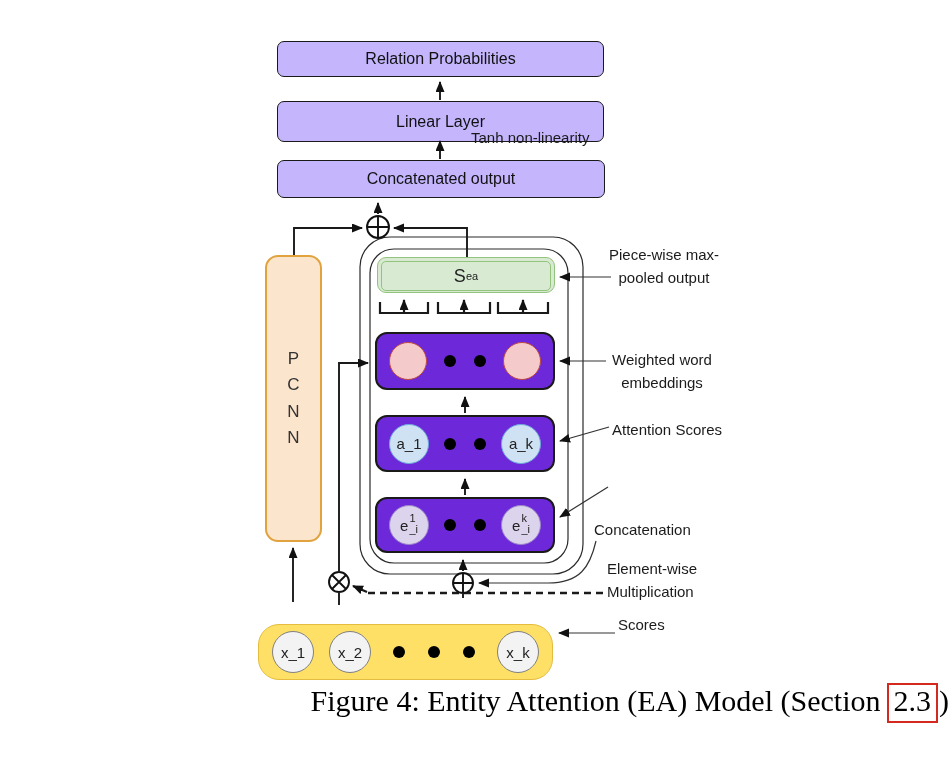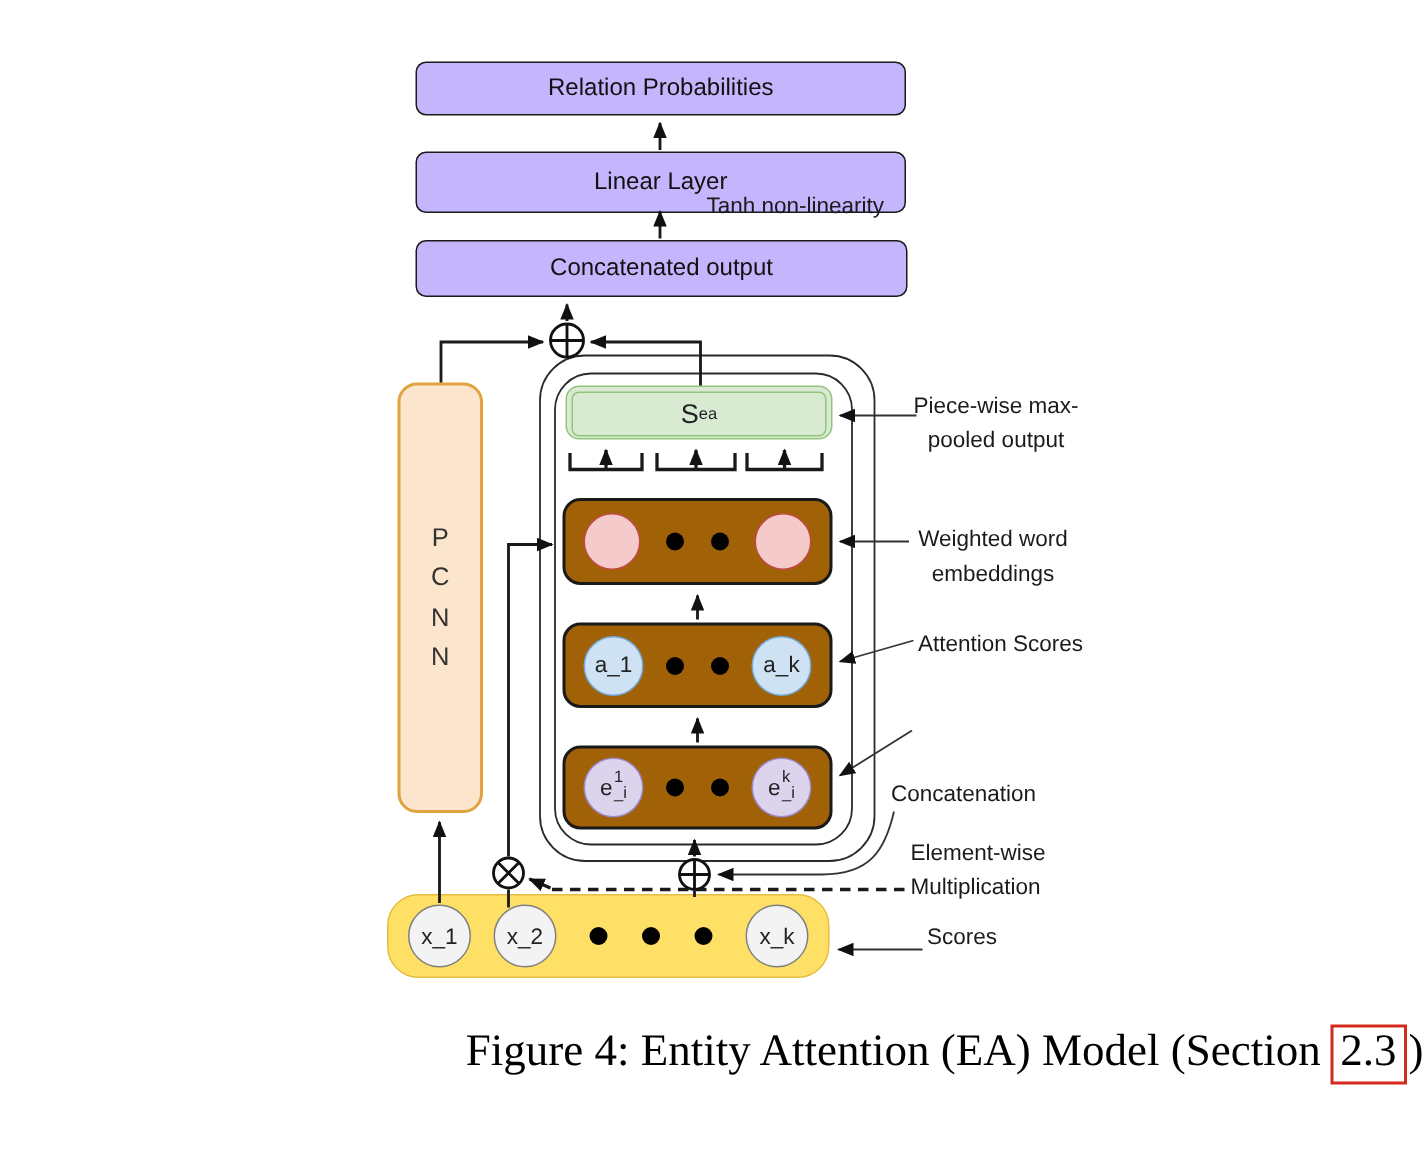--- a/index.html
+++ b/index.html
@@ -20,21 +20,21 @@
         font-size:17px;line-height:1.55;color:#333;}
 
   
   .sea{border:1.6px solid #93c47d;border-radius:9px;background:#d9ead3;padding:3px;}
   .sea-inner{border:1.4px solid #93c47d;border-radius:5px;height:100%;
              display:flex;align-items:center;justify-content:center;
              font-size:18px;color:#222;}
   .sea-inner sub{font-size:11px;}
 
   
-  .row{border:2px solid #1a1a1a;border-radius:12px;background:#a16207;
+  .row{border:2px solid #1a1a1a;border-radius:12px;background:#6d28d9;
        display:flex;align-items:center;justify-content:space-between;padding:0 12px;}
   .circle{border-radius:50%;display:flex;align-items:center;justify-content:center;
           font-size:15px;color:#222;}
   .c-red{width:36px;height:36px;background:#f5caca;border:1.7px solid #bf4a42;}
   .c-blue{width:38px;height:38px;background:#cfe2f3;border:1.7px solid #6fa8dc;}
   .c-purple{width:38px;height:38px;background:#dcd3ec;border:1.7px solid #9a86c8;}
   .c-gray{width:40px;height:40px;background:#f3f3f3;border:1.7px solid #808080;}
   .dots{display:flex;align-items:center;gap:18px;}
   .dots3{display:flex;align-items:center;gap:23px;flex:1;justify-content:center;}
   .dot{width:12px;height:12px;border-radius:50%;background:#000;}
@@ -188,32 +188,32 @@
       </div>
     <div class="circle c-purple">
       <span>e</span>
         <span class="estack">
           <span>k</span>
           <span>_i</span>
         </span>
     </div>
   </div>
 
-  <div class="abs z2 inputbar" style="left:258px;top:596px;width:295px;height:56px;border-radius:21px;">
+  <div class="abs z2 inputbar" style="left:258px;top:624px;width:295px;height:56px;border-radius:21px;">
     <div class="circle c-gray">x_1</div>
     <div class="circle c-gray x2">x_2</div>
     <div class="dots3">
         <div class="dot"></div>
         <div class="dot"></div>
         <div class="dot"></div>
       </div>
     <div class="circle c-gray">x_k</div>
   </div>
 
-  <div class="abs z2 lbl ctr" style="left:608px;top:260px;width:112px;">Piece-wise max-pooled output</div>
+  <div class="abs z2 lbl ctr" style="left:608px;top:244px;width:112px;">Piece-wise max-pooled output</div>
   <div class="abs z2 lbl ctr" style="left:598px;top:349px;width:128px;">Weighted word embeddings</div>
   <div class="abs z2 lbl" style="left:612px;top:419px;">Attention Scores</div>
   <div class="abs z2 lbl" style="left:594px;top:519px;">Concatenation</div>
   <div class="abs z2 lbl" style="left:607px;top:558px;width:115px;">Element-wise Multiplication</div>
   <div class="abs z2 lbl" style="left:618px;top:614px;">Scores</div>
 
 
   <div class="abs caption">
     <span>Figure 4: Entity Attention (EA) Model (Section</span><span class="secbox"><span>2.3</span></span><span class="suffix">)</span>
   </div>

